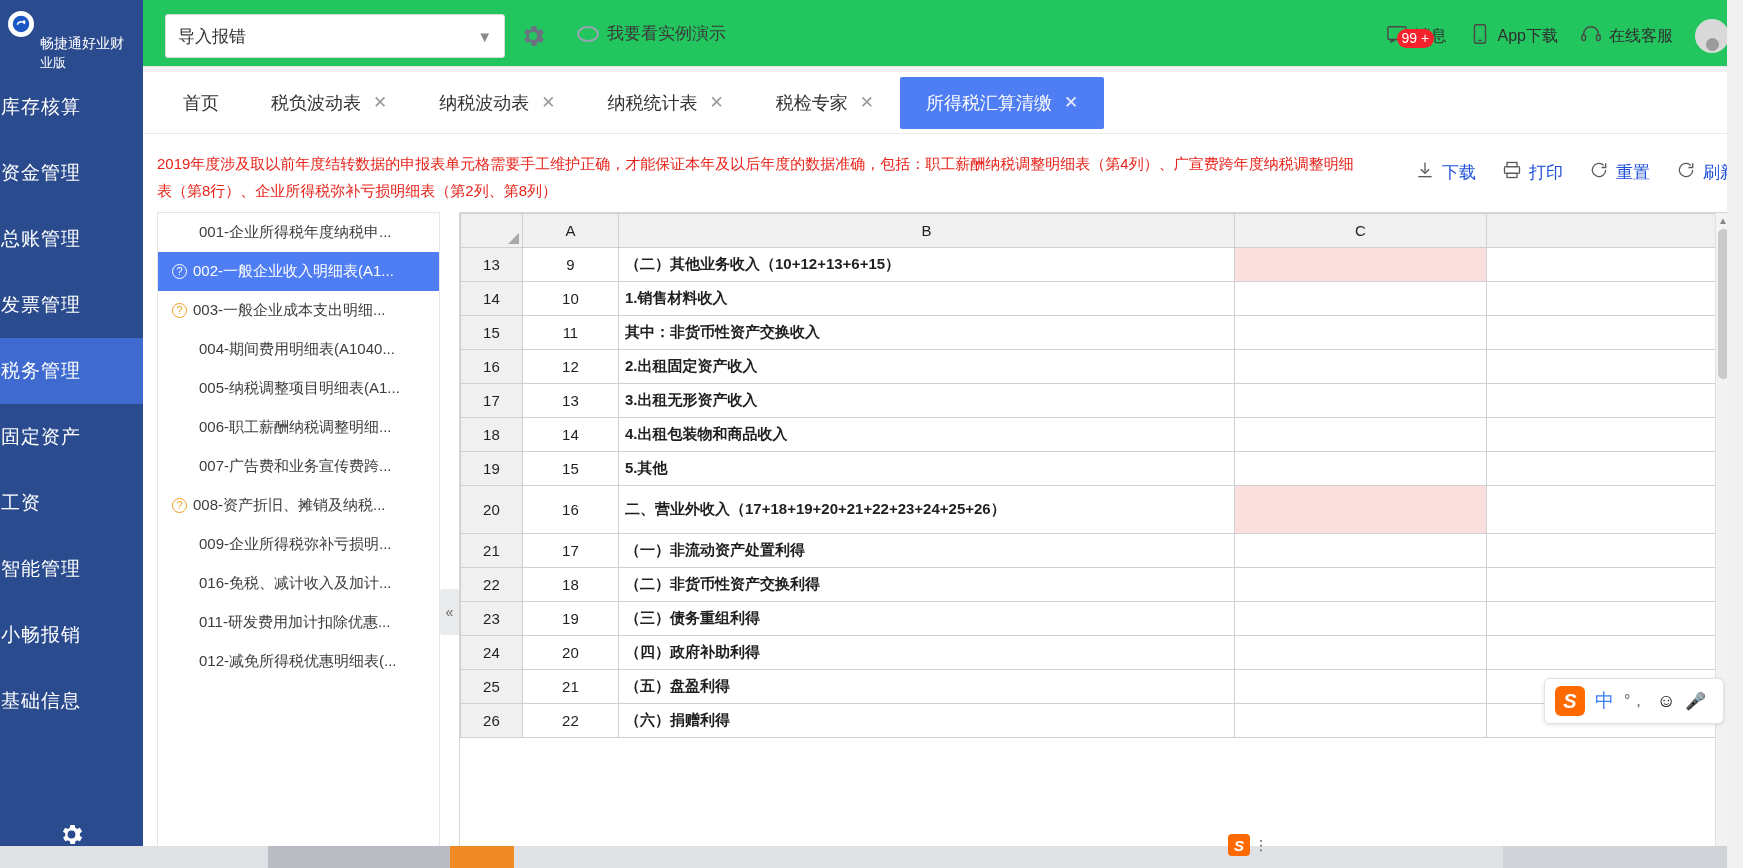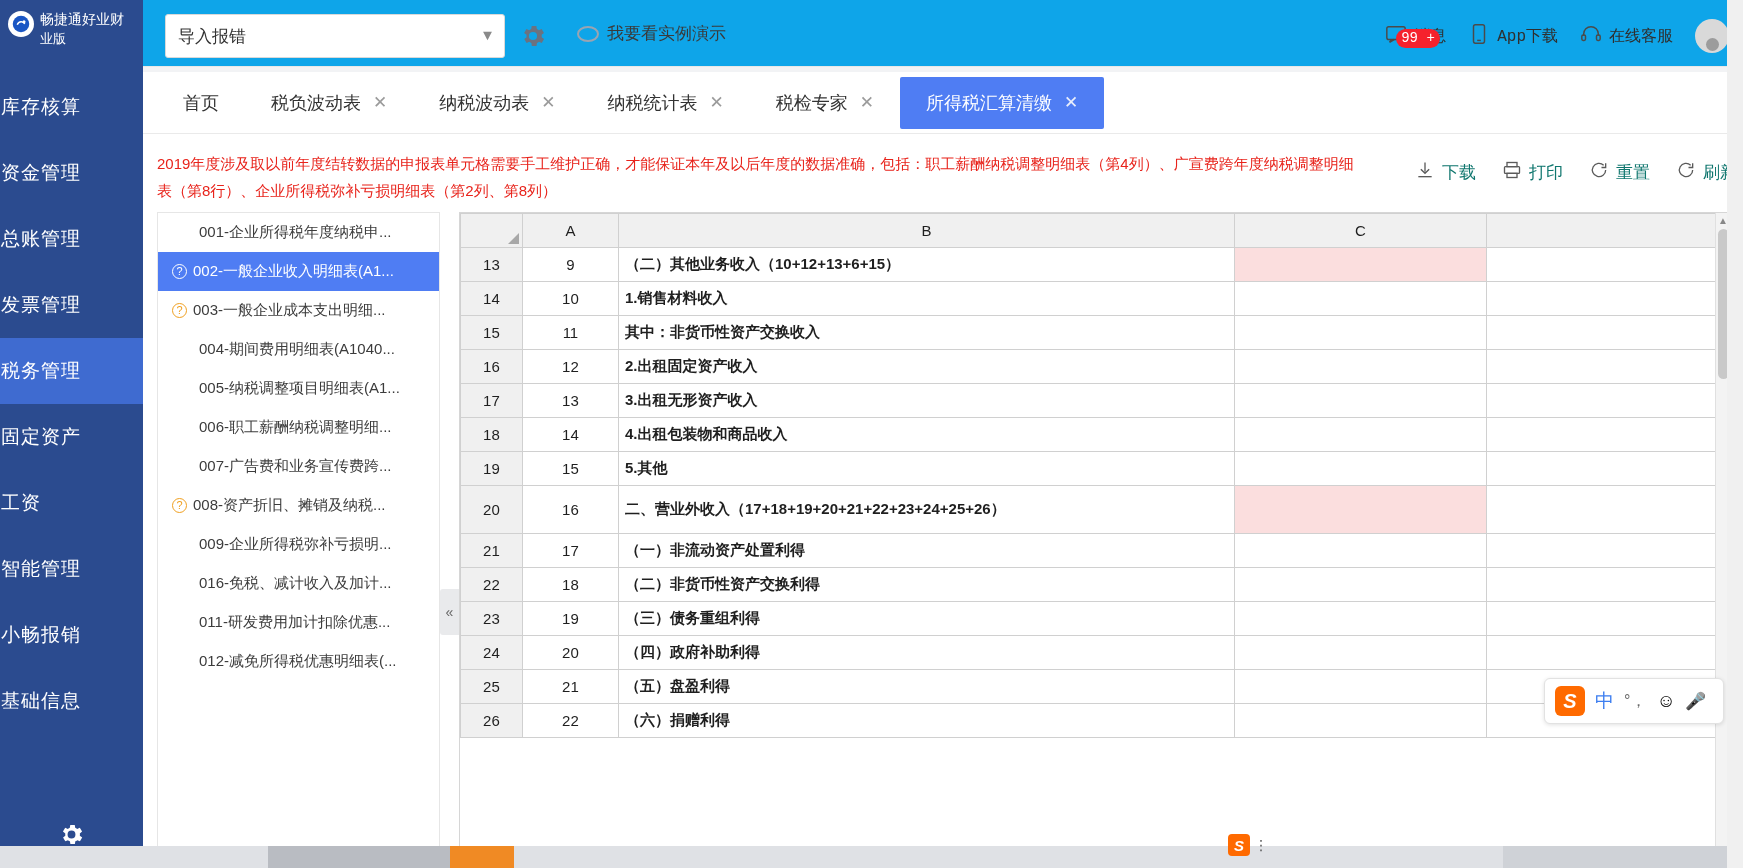--- a/index.html
+++ b/index.html
@@ -30,21 +30,21 @@
     gap: 6px;
   }
   .brand-logo {
     width: 26px; height: 26px; border-radius: 50%;
     background: #ffffff;
     display: flex; align-items: center; justify-content: center;
     flex: 0 0 auto;
     margin-top: 1px;
   }
   .brand-logo svg { width: 18px; height: 18px; }
-  .brand-text { font-size: 14px; line-height: 19px; }
+  .brand-text { font-size: 14px; line-height: 19px; margin-top: 24px; }
   .brand-text .t2 { font-size: 13px; }
 
   .nav { margin-top: 2px; }
   .nav-item {
     height: 66px;
     display: flex; align-items: center;
     padding-left: 1px;
     font-size: 19px;
     letter-spacing: 1px;
     color: #ffffff;
@@ -54,23 +54,22 @@
   .nav-gear {
     position: absolute; left: 0; bottom: 16px;
     width: 143px; display: flex; justify-content: center;
   }
   .nav-gear svg { width: 27px; height: 27px; fill: #ffffff; }
 
   
   .topbar {
     position: absolute; left: 143px; top: 0;
     width: 1600px; height: 67px;
-    background: #0ea5e9;
+    background: #22c55e;
     border-bottom: 1px solid #e8e8e8;
-    font-family: Liberation Mono, monospace;
   }
   .import-select {
     position: absolute; left: 22px; top: 14px;
     width: 340px; height: 44px;
     border: 1px solid #d9d9d9; border-radius: 3px;
     display: flex; align-items: center;
     padding: 0 12px;
     font-size: 17px; color: #333;
     background: #fff;
     cursor: pointer;
@@ -147,21 +146,21 @@
     width: 1210px;
     font-size: 15px; line-height: 27px;
     color: #e8231b;
   }
   .notice-actions {
     position: absolute; right: 6px; top: 26px;
     display: flex; align-items: center; gap: 26px;
   }
   .na {
     display: flex; align-items: center; gap: 7px;
-    font-size: 17px; color: #0f766e; cursor: pointer;
+    font-size: 17px; color: #1d4ed8; cursor: pointer;
   }
   .na svg { width: 20px; height: 20px; fill: none; stroke: #5a5a5a; stroke-width: 1.6; }
 
   
   .listpanel {
     position: absolute; left: 14px; top: 78px;
     width: 283px; height: 650px;
     background: #fff;
     border: 1px solid #e6e6e6;
   }

